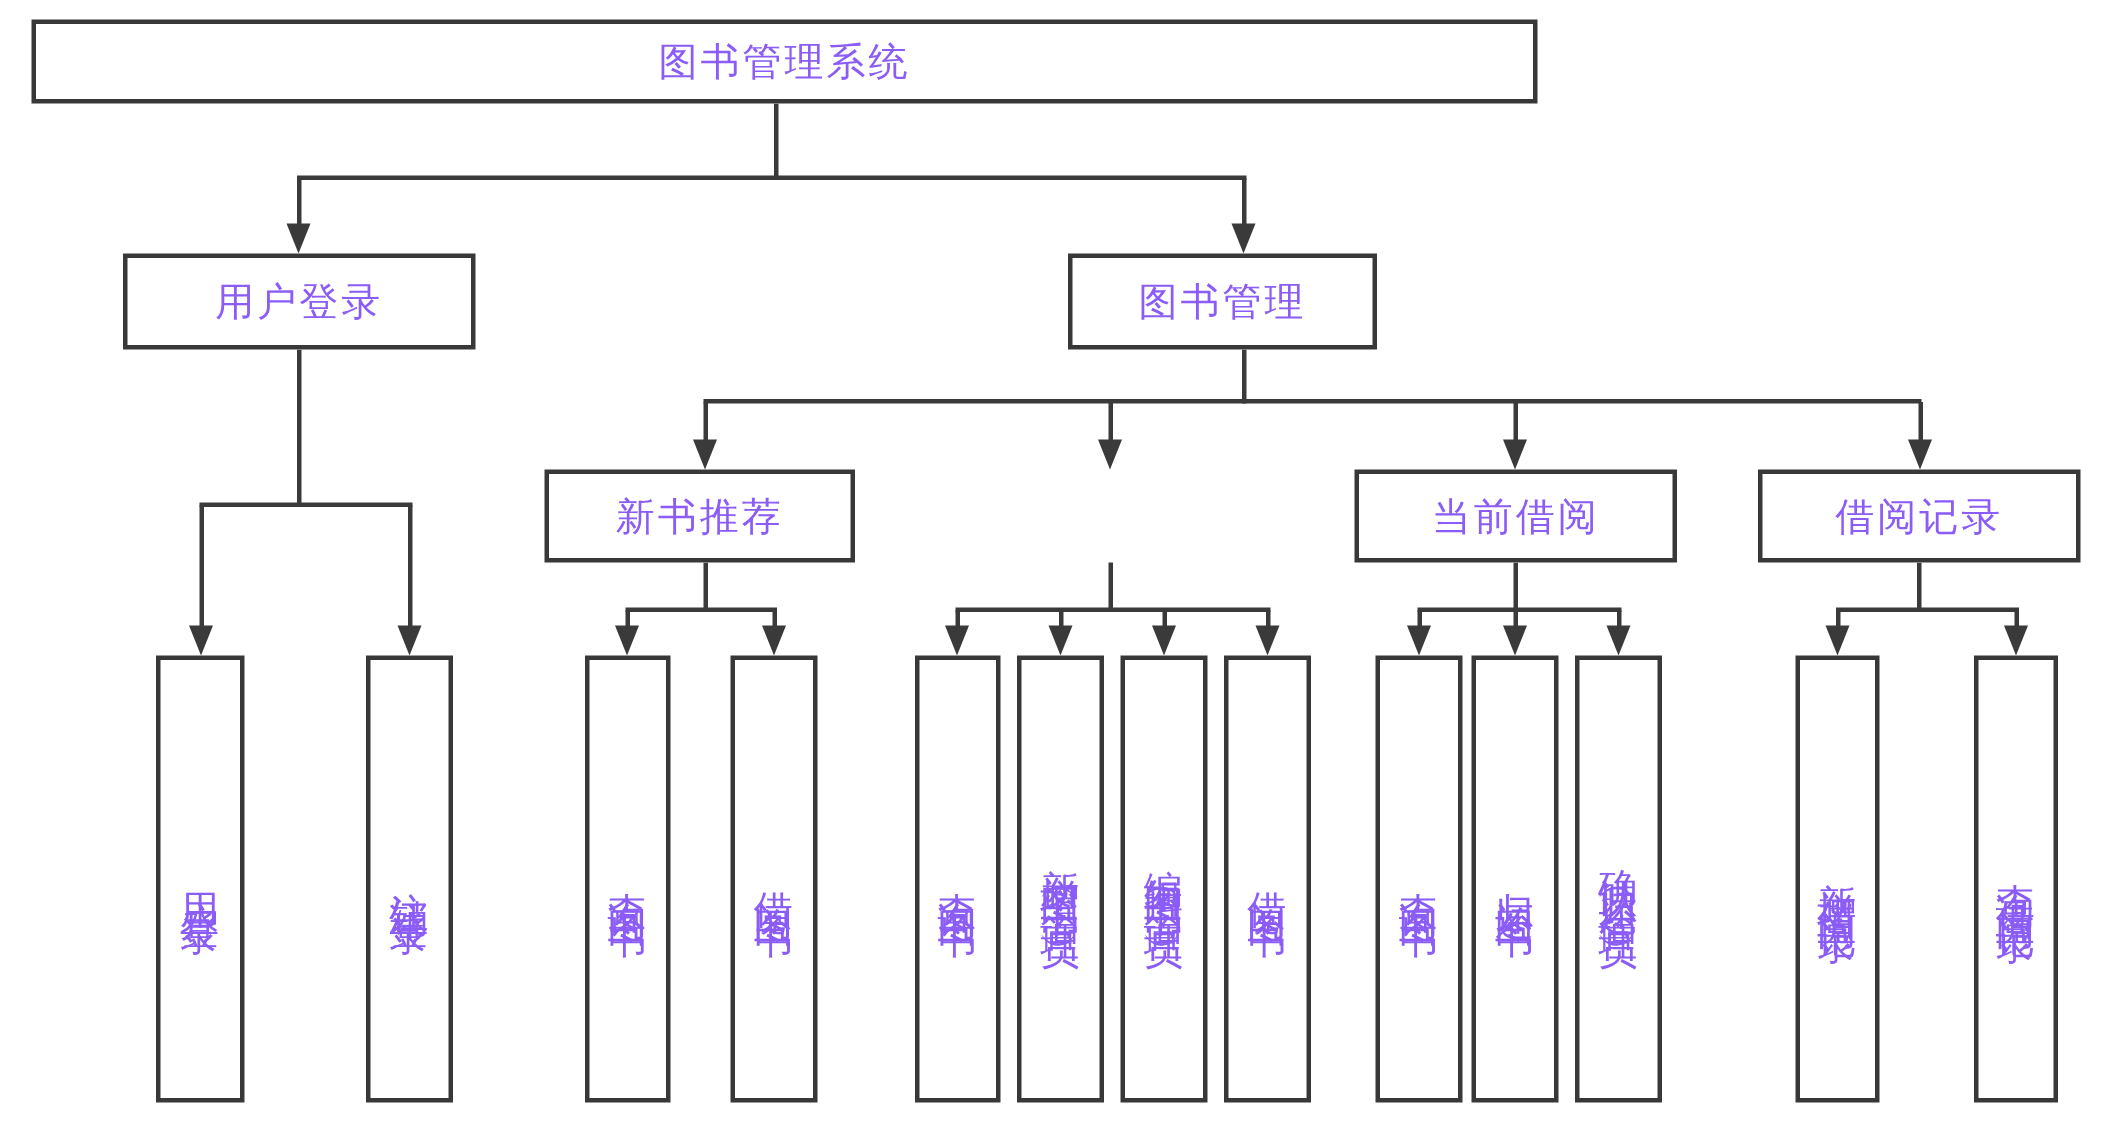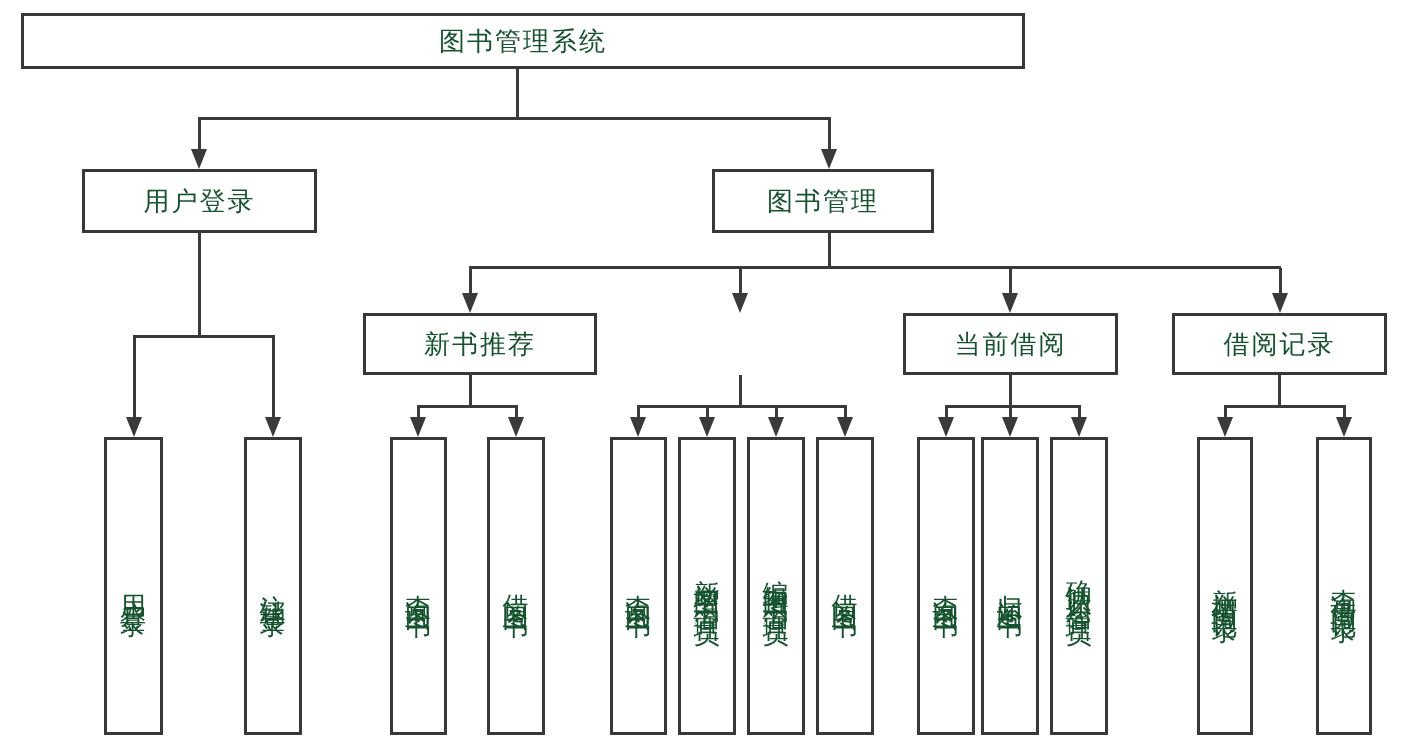--- a/index.html
+++ b/index.html
@@ -3,21 +3,21 @@
 <meta charset="utf-8">
 <style>
   html,body{margin:0;padding:0;background:#ffffff;}
   .canvas{
     position:relative;width:1405px;height:747px;background:#ffffff;overflow:hidden;
     font-family:"Liberation Sans","DejaVu Sans",sans-serif;color:#2f2f2f;
   }
   .box{
     position:absolute;box-sizing:border-box;border:3px solid #383838;background:#ffffff;
     display:flex;align-items:center;justify-content:center;
-    font-size:26px;color:#14532d;letter-spacing:2px;white-space:nowrap;
+    font-size:26px;color:#8b5cf6;letter-spacing:2px;white-space:nowrap;
   }
   .vbox{
     writing-mode:vertical-rl;letter-spacing:6px;font-size:26px;
     display:flex;align-items:center;justify-content:center;line-height:1;
   }
   .vline{position:absolute;width:3px;background:#3a3a3a;}
   .hline{position:absolute;height:3px;background:#3a3a3a;}
   .ah{position:absolute;width:0;height:0;
       border-left:8px solid transparent;border-right:8px solid transparent;
       border-top:20px solid #3a3a3a;}
@@ -86,23 +86,23 @@
   <div class="vline" style="left:1278px;top:375px;height:33px"></div>
   <div class="hline" style="left:1224px;top:405px;width:122px"></div>
   <div class="vline" style="left:1224px;top:407px;height:12px"></div>
   <div class="ah" style="left:1217px;top:417px"></div>
   <div class="vline" style="left:1343px;top:407px;height:12px"></div>
   <div class="ah" style="left:1336px;top:417px"></div>
 
   <div class="box" style="left:21px;top:13px;width:1004px;height:56px">图书管理系统</div>
 
   <div class="box" style="left:82px;top:169px;width:235px;height:64px">用户登录</div>
-  <div class="box" style="left:712px;top:169px;width:222px;height:64px">图书管理</div>
+  <div class="box" style="left:712px;top:169px;width:206px;height:64px">图书管理</div>
 
-  <div class="box" style="left:363px;top:313px;width:234px;height:62px">新书推荐</div>
+  <div class="box" style="left:363px;top:313px;width:207px;height:62px">新书推荐</div>
   <div class="box" style="left:1172px;top:313px;width:215px;height:62px">借阅记录</div>
   <div class="box" style="left:903px;top:313px;width:215px;height:62px">当前借阅</div>
 
   <div class="box vbox" style="left:104px;top:437px;width:59px;height:298px">用户登录</div>
   <div class="box vbox" style="left:244px;top:437px;width:58px;height:298px">注销登录</div>
 
   <div class="box vbox" style="left:390px;top:437px;width:57px;height:298px">查询图书</div>
   <div class="box vbox" style="left:487px;top:437px;width:58px;height:298px">借阅图书</div>
 
   <div class="box vbox" style="left:610px;top:437px;width:57px;height:298px">查询图书</div>

